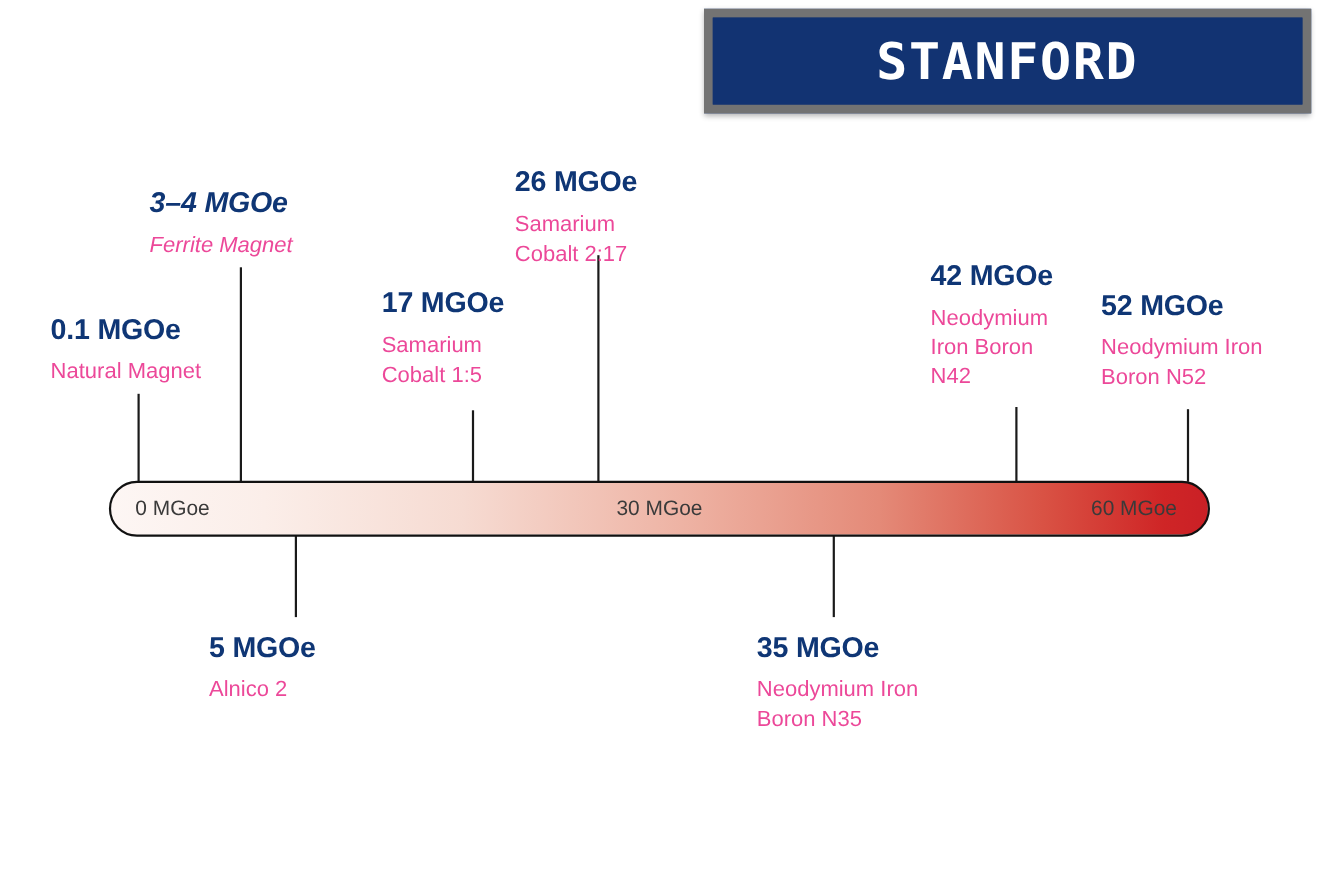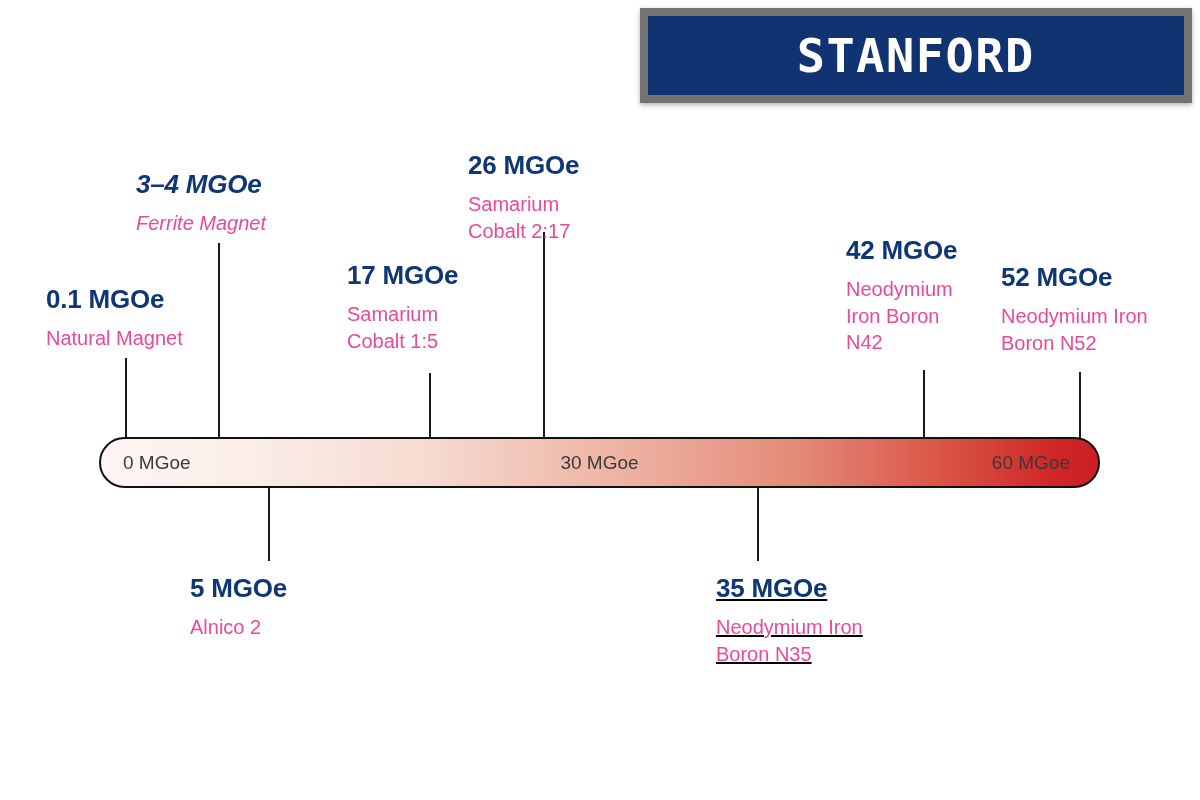--- a/index.html
+++ b/index.html
@@ -174,17 +174,17 @@
   <p class="value">52 MGOe</p>
   <p class="label">Neodymium Iron
 Boron N52</p>
 </div>
 
 <div class="callout" style="left:190px; top:574px;">
   <p class="value">5 MGOe</p>
   <p class="label">Alnico 2</p>
 </div>
 
-<div class="callout" style="left:716px; top:574px;text-decoration:underline;">
+<div class="callout" style="left:688px; top:574px;">
   <p class="value">35 MGOe</p>
   <p class="label">Neodymium Iron
 Boron N35</p>
 </div>
 
 </body></html>

